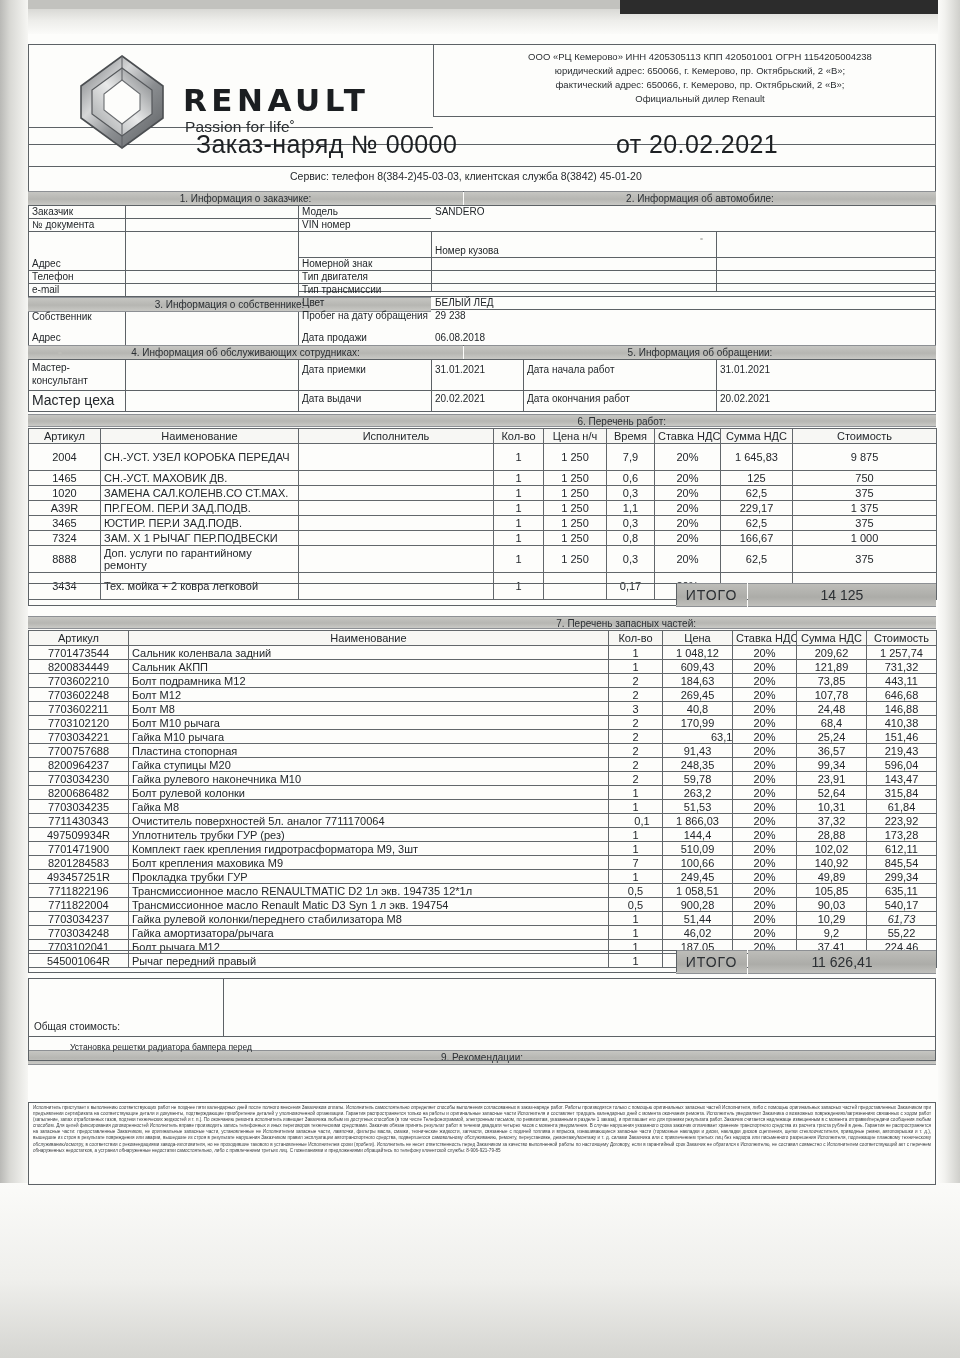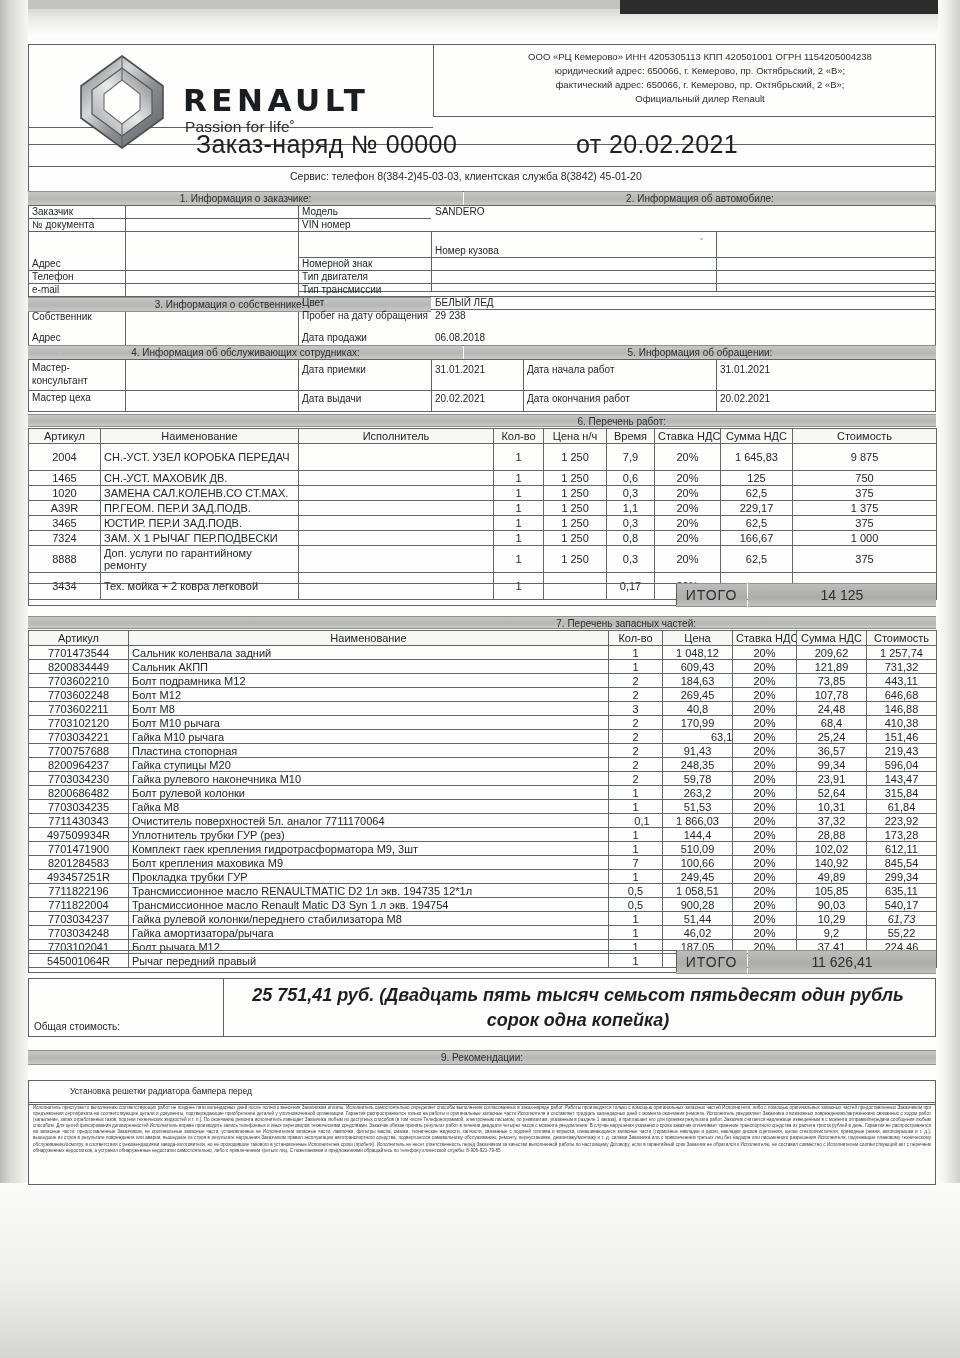--- a/index.html
+++ b/index.html
@@ -34,21 +34,21 @@
     color:#2b2f33;font-size:10px;text-align:center;line-height:13px;
     border-top:1px solid #8d9094;border-bottom:1px solid #8d9094;}
   .band-it{position:absolute;background:linear-gradient(180deg,#bdbdb9,#acacA8 60%,#c0c0bc);
     color:#2b2f33;}
 
   
   .renault-word{position:absolute;font-family:"DejaVu Sans",sans-serif;font-weight:bold;
     letter-spacing:4.5px;font-size:31px;color:#1b1e21;}
   .renault-sub{position:absolute;font-size:15.5px;color:#2a2e31;letter-spacing:.2px;}
   .title-main{position:absolute;font-size:25px;color:#1d2023;letter-spacing:.4px;}
-  .title-date{position:absolute;font-size:25px;color:#1d2023;letter-spacing:.4px;}
+  .title-date{position:absolute;font-size:25px;color:#1d2023;letter-spacing:.4px;margin-left:40px;}
 
   .company{position:absolute;font-size:9.5px;color:#2b2f33;text-align:center;line-height:14.5px;width:520px;}
   .servline{position:absolute;font-size:10.5px;color:#25292d;}
 
   
   table.grid{position:absolute;border-collapse:collapse;font-size:11px;color:#23272b;table-layout:fixed;}
   table.grid td{border:1px solid #62676b;padding:0 3px;height:14px;
     overflow:hidden;white-space:nowrap;vertical-align:middle;}
   table.grid td.c{text-align:center;}
 
@@ -191,21 +191,21 @@
       <div class="v" style="left:688px;top:0;height:52px;"></div>
       <div class="v" style="left:907px;top:0;height:52px;"></div>
       <div class="h" style="left:0;top:0;width:908px;"></div>
       <div class="h" style="left:0;top:31px;width:908px;"></div>
       <div class="h" style="left:0;top:52px;width:908px;"></div>
 
       <div class="t" style="left:4px;top:2px;font-size:10px;line-height:13px;white-space:normal;width:92px;">
         <span>Мастер-консультант</span>
       </div>
       <div class="t" style="left:101px;top:2px;font-size:10px;"></div>
-      <div class="t" style="left:4px;top:33px;font-size:10px;">Мастер цеха</div>
+      <div class="t" style="left:4px;top:33px;font-size:14px;">Мастер цеха</div>
       <div class="t" style="left:101px;top:33px;font-size:10px;"></div>
 
       <div class="t" style="left:274px;top:5px;font-size:10px;">Дата приемки</div>
       <div class="t" style="left:407px;top:5px;font-size:10px;">31.01.2021</div>
       <div class="t" style="left:499px;top:5px;font-size:10px;">Дата начала работ</div>
       <div class="t" style="left:692px;top:5px;font-size:10px;">31.01.2021</div>
 
       <div class="t" style="left:274px;top:34px;font-size:10px;">Дата выдачи</div>
       <div class="t" style="left:407px;top:34px;font-size:10px;">20.02.2021</div>
       <div class="t" style="left:499px;top:34px;font-size:10px;">Дата окончания работ</div>
@@ -579,25 +579,24 @@
     <div class="v" style="left:0;top:916px;height:22px;"></div>
     <div class="v" style="left:648px;top:916px;height:22px;"></div>
 
     <div style="position:absolute;left:0;top:944px;width:908px;height:58px;">
       <div class="h" style="left:0;top:0;width:908px;"></div>
       <div class="h" style="left:0;top:58px;width:908px;"></div>
       <div class="v" style="left:0;top:0;height:58px;"></div>
       <div class="v" style="left:195px;top:0;height:58px;"></div>
       <div class="v" style="left:907px;top:0;height:58px;"></div>
       <div class="t" style="left:6px;top:43px;font-size:10px;">Общая стоимость:</div>
-      <div class="totalbox" style="left:200px;top:5px;width:700px;">25 751,41 руб. (Двадцать пять тысяч семьсот пятьдесят один рубль сорок одна копейка)</div>
     </div>
 
     <div class="band" style="left:0;top:1016px;width:908px;height:13px;">9. Рекомендации:</div>
-    <div style="position:absolute;left:0;top:1046px;width:908px;height:24px;">
+    <div style="position:absolute;left:0;top:1002px;width:908px;height:24px;">
       <div class="h" style="left:0;top:0;width:908px;"></div>
       <div class="h" style="left:0;top:24px;width:908px;"></div>
       <div class="v" style="left:0;top:0;height:24px;"></div>
       <div class="v" style="left:907px;top:0;height:24px;"></div>
       <div class="t" style="left:42px;top:6px;font-size:8.5px;">Установка решетки радиатора бампера перед</div>
     </div>
 
     <div style="position:absolute;left:0;top:1068px;width:908px;height:82px;">
       <div class="h" style="left:0;top:0;width:908px;"></div>
       <div class="h" style="left:0;top:82px;width:908px;"></div>

